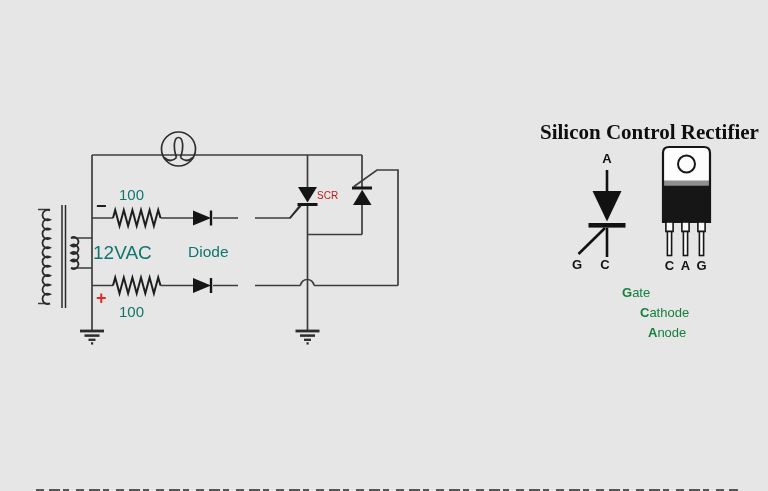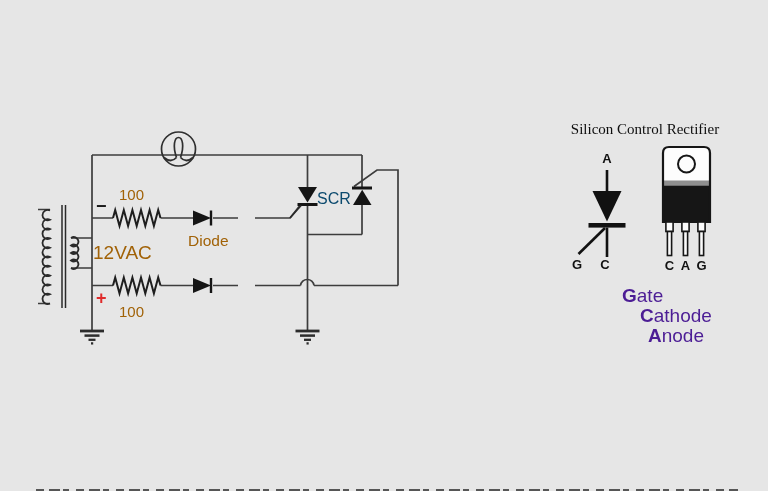--- a/index.html
+++ b/index.html
@@ -6,38 +6,38 @@
   .stage{
     position:relative;
     width:768px;height:491px;
     background:#e6e6e6;
     overflow:hidden;
     font-family:"Liberation Sans", sans-serif;
   }
   svg{position:absolute;left:0;top:0;}
   .lbl{
     position:absolute;
-    color:#a16207;
+    color:#0f766e;
     white-space:nowrap;
     line-height:1.1;
     font-family:"Liberation Sans", sans-serif;
   }
   .lbl-100{font-size:15px;}
   .lbl-12vac{font-size:19px;}
   .lbl-diode{font-size:15.5px;}
-  .lbl-scr{font-size:16px;color:#0c4a6e;}
+  .lbl-scr{font-size:10px;color:#b91c1c;}
   .lbl-minus{font-size:18px;font-weight:bold;color:#1a1a1a;}
   .lbl-plus{font-size:18px;font-weight:bold;color:#e02b2b;}
   .panel-title{
     font-family:"Liberation Serif", serif;
-    font-weight:normal;font-size:15px;color:#0e0e0e;
+    font-weight:bold;font-size:21px;color:#0e0e0e;
     width:210px;text-align:center;
   }
   .pin-lbl{font-size:13px;font-weight:bold;color:#111;width:14px;text-align:center;}
-  .legend-line{font-size:19px;color:#4c1d95;}
+  .legend-line{font-size:13px;color:#15803d;}
   .legend-line b{font-weight:bold;}
   .caption-cut{
     position:absolute;
     left:36px;right:30px;bottom:0;height:2.5px;
     background:repeating-linear-gradient(90deg,
       #323232 0 8px, rgba(0,0,0,0) 8px 13px,
       #323232 13px 24px, rgba(0,0,0,0) 24px 27px,
       #323232 27px 33px, rgba(0,0,0,0) 33px 40px);
     opacity:.8;
   }
@@ -151,21 +151,21 @@
         <rect x="683.4" y="231.5" width="4.2" height="24"></rect>
         <rect x="697.9" y="222" width="7.2" height="9.5"></rect>
         <rect x="699.4" y="231.5" width="4.2" height="24"></rect>
       </g>
     </g>
   </svg>
 
   <div class="lbl lbl-minus" style="left:96px;top:197px">−</div>
   <div class="lbl lbl-100" style="left:119px;top:187px">100</div>
   <div class="lbl lbl-12vac" style="left:93px;top:243px">12VAC</div>
-  <div class="lbl lbl-diode" style="left:188px;top:232px">Diode</div>
+  <div class="lbl lbl-diode" style="left:188px;top:243px">Diode</div>
   <div class="lbl lbl-plus" style="left:96px;top:289px">+</div>
   <div class="lbl lbl-100" style="left:119px;top:304px">100</div>
   <div class="lbl lbl-scr" style="left:317px;top:190px">SCR</div>
 
   <div class="lbl panel-title" style="left:540px;top:121px">Silicon Control Rectifier</div>
 
   <div class="lbl pin-lbl" style="left:600px;top:152px">A</div>
   <div class="lbl pin-lbl" style="left:570px;top:258px">G</div>
   <div class="lbl pin-lbl" style="left:598px;top:258px">C</div>
 

